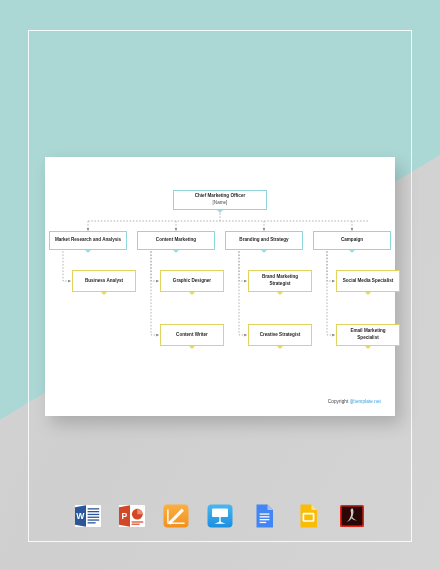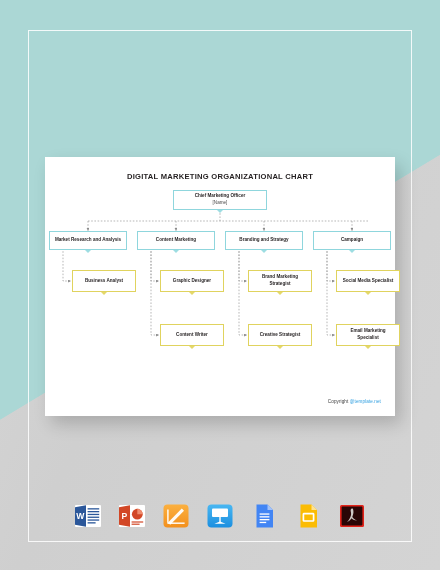--- a/index.html
+++ b/index.html
@@ -72,21 +72,20 @@
 <body>
 
 <div id="backdrop">
   <div id="teal-wedge"></div>
   <div id="gray-gradient"></div>
   <div id="frame"></div>
 </div>
 
 <div id="doc-card">
 
-  <div id="doc-title">DIGITAL MARKETING ORGANIZATIONAL CHART</div>
 
   <div id="chart">
 
     <svg id="links" viewBox="0 0 350 259">
       <defs>
         <marker id="arr" markerWidth="5" markerHeight="5" refX="4.2" refY="2" orient="auto">
           <path d="M0,0 L4.2,2 L0,4 z" fill="#8c8c8c"></path>
         </marker>
       </defs>
       <g stroke="#9a9a9a" stroke-width="0.7" stroke-dasharray="1.6 1.6" fill="none">

